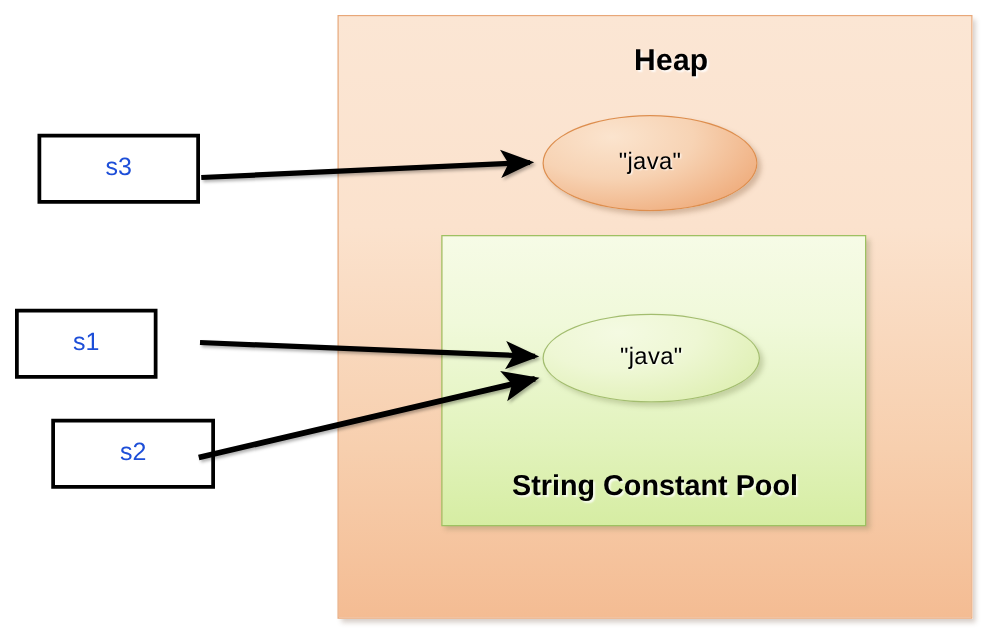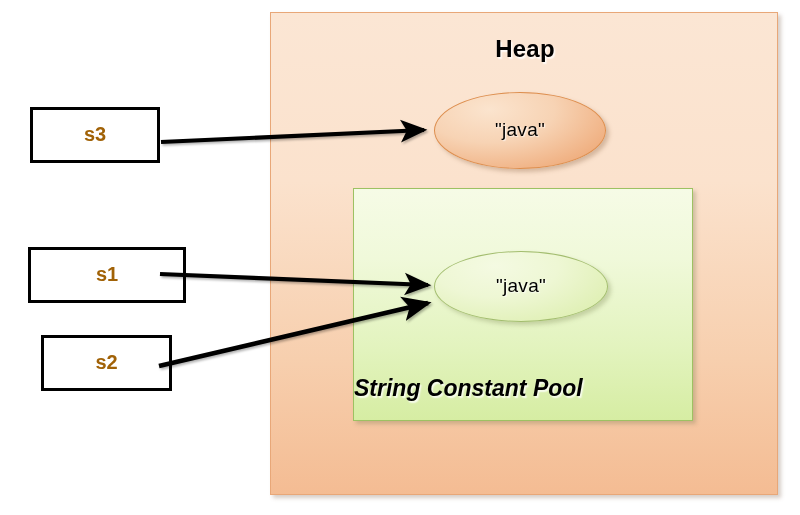--- a/index.html
+++ b/index.html
@@ -38,45 +38,45 @@
     position: absolute;
     left: 0;
     top: 22px;
     width: 508px;
     text-align: center;
     font-size: 24px;
     font-weight: bold;
     color: #000000;
     letter-spacing: 0.2px;
     text-shadow: 1.5px 1.5px 1.5px rgba(255,255,255,0.85);
+    padding-left: 12px;
   }
 
   
   .pool-box {
     position: absolute;
     left: 82px;   
     top: 175px;   
     width: 340px;
     height: 233px;
     box-sizing: border-box;
     border: 1.5px solid #9dc162;
     background: linear-gradient(to bottom, #f6fbe6 0%, #f0f9da 30%, #e2f3bd 70%, #d6eda3 100%);
     box-shadow: 3px 3px 4px rgba(120, 120, 80, 0.32);
   }
   .pool-title {
     position: absolute;
     left: 0;
     bottom: 18px;
     width: 340px;
-    text-align: left;
+    text-align: center;
     font-size: 23px;
     font-weight: bold;
     color: #000000;
     text-shadow: 1.5px 1.5px 1.5px rgba(255,255,255,0.8);
-    font-style: italic;
   }
 
   
   .ellipse {
     position: absolute;
     box-sizing: border-box;
     border-radius: 50%;
     display: flex;
     align-items: center;
     justify-content: center;
@@ -113,26 +113,26 @@
   
   .var-box {
     position: absolute;
     box-sizing: border-box;
     background: #ffffff;
     border: 3px solid #000000;
     display: flex;
     align-items: center;
     justify-content: center;
     font-size: 20px;
-    font-weight: bold;
-    color: #a16207;
+    font-weight: normal;
+    color: #1d4ed8;
   }
   .var-box .vlabel { position: relative; top: -1px; }
   .var-s3 { left: 30px; top: 107px; width: 130px; height: 56px; }
-  .var-s1 { left: 28px; top: 247px; width: 158px; height: 56px; }
+  .var-s1 { left: 12px; top: 247px; width: 114px; height: 56px; }
   .var-s2 { left: 41px; top: 335px; width: 131px; height: 56px; }
 
   
   .arrows {
     position: absolute;
     left: 0; top: 0;
     width: 800px;
     height: 515px;
     pointer-events: none;
   }

